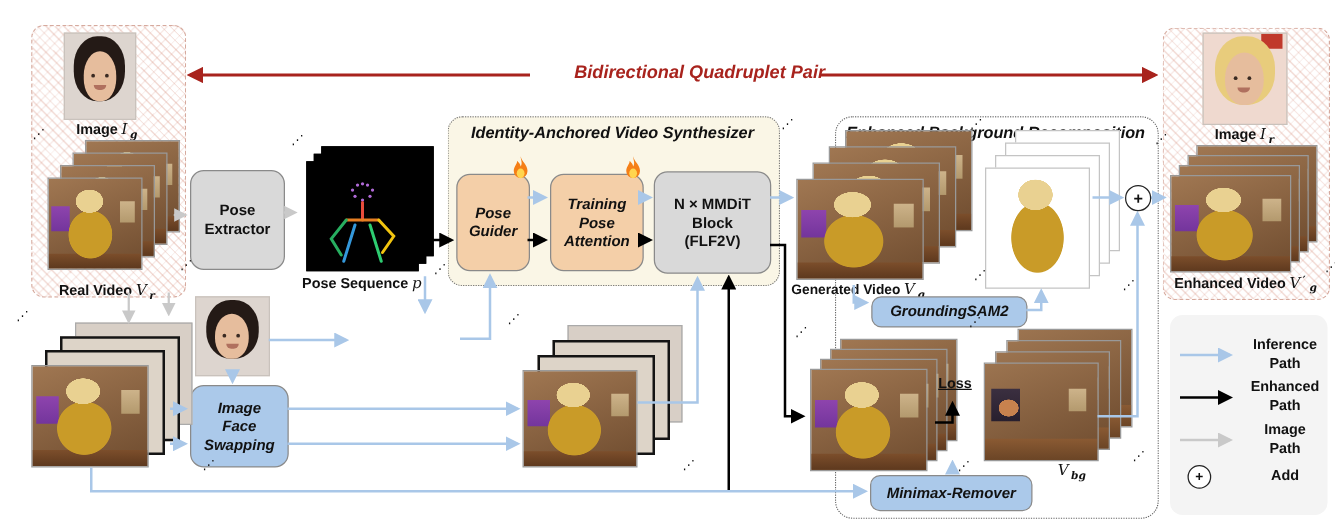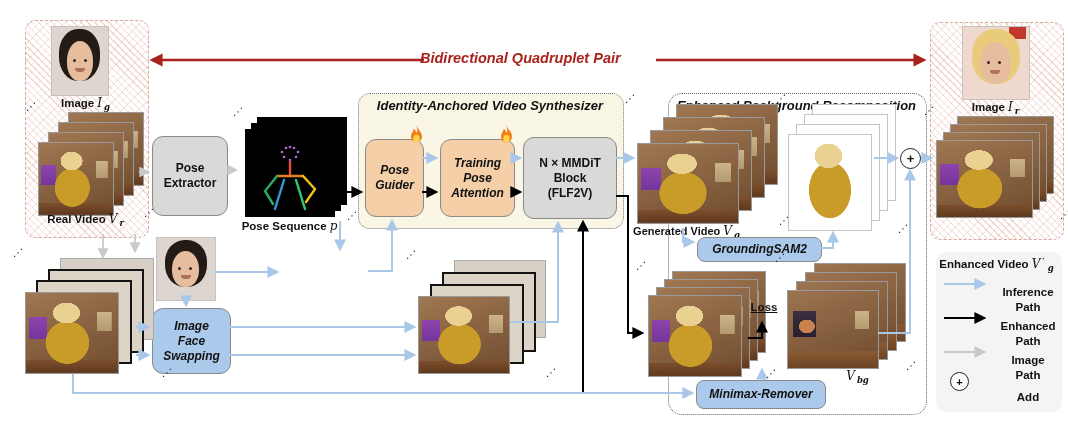--- a/index.html
+++ b/index.html
@@ -10,21 +10,21 @@
     background:
       repeating-linear-gradient(45deg, rgba(210,130,110,.30) 0 1px, transparent 1px 5px),
       repeating-linear-gradient(-45deg, rgba(210,130,110,.16) 0 1px, transparent 1px 6px),#fff;}
   #lpanel{left:25px;top:20px;width:122px;height:216px;}
   #rpanel{left:930px;top:22px;width:132px;height:216px;}
   #synth{left:358px;top:93px;width:264px;height:134px;background:#faf6e6;border:1.5px dotted #777;border-radius:12px;}
   #ebr{left:668px;top:93px;width:257px;height:320px;background:#fff;border:1.5px dotted #666;border-radius:14px;}
   #legend{left:936px;top:252px;width:126px;height:160px;background:#f4f4f4;border-radius:10px;}
   
   .cap{font-size:13px;font-weight:bold;font-style:italic;color:#111;text-align:center;}
-  #red-title{left:420px;top:50px;width:240px;font-size:14.5px;font-weight:bold;font-style:italic;color:#a8231d;text-align:left;background:#fff;}
+  #red-title{left:420px;top:50px;width:240px;font-size:14.5px;font-weight:bold;font-style:italic;color:#a8231d;text-align:right;background:#fff;}
   .lbl{font-size:11.5px;font-weight:bold;color:#111;text-align:center;display:flex;justify-content:center;align-items:baseline;gap:3px;}
   .sym{font-family:"DejaVu Serif",serif;font-style:italic;font-weight:normal;font-size:12px;}
   .sub{font-family:"DejaVu Serif",serif;font-style:italic;font-size:8.5px;position:relative;top:3px;left:-1px;}
   .sup{font-family:"DejaVu Serif",serif;font-size:9px;position:relative;top:-3px;left:-1px;}
   
   .mod{display:flex;flex-direction:column;justify-content:center;align-items:center;text-align:center;
        border-radius:11px;border:1px solid #8a8a8a;font-size:12px;font-weight:bold;color:#111;line-height:1.25;}
   .gray{background:#d9d9d9;}
   .peach{background:#f4cfa8;font-style:italic;}
   .blue{background:#abc9ea;font-style:italic;}
@@ -81,21 +81,21 @@
       radial-gradient(ellipse 17% 13% at 48% 22%, #e9d191 98%, transparent),
       radial-gradient(ellipse 12% 10% at 47% 25%, #d9ae7e 98%, transparent),
       radial-gradient(ellipse 26% 30% at 50% 58%, #c99b28 97%, transparent),#fff;}
   
   .pluscircle{border:1.6px solid #222;border-radius:50%;background:#fff;display:flex;align-items:center;justify-content:center;
      font-size:13px;font-weight:bold;color:#111;z-index:6;}
   #plus{left:900px;top:148px;width:19px;height:19px;}
   #leg-add-circle{left:950px;top:372px;width:17px;height:17px;border-width:1.3px;font-size:11px;}
   #wires{position:absolute;left:0;top:0;width:1068px;height:421px;pointer-events:none;z-index:5;}
   .flame{z-index:4;}
-  .leg-t{font-size:11.5px;font-weight:bold;color:#111;text-align:center;margin-top:16px;}
+  .leg-t{font-size:11.5px;font-weight:bold;color:#111;text-align:center;}
 </style>
 </head>
 <body>
 
 <div id="canvas">
 
   <div class="abs hatch" id="lpanel"></div>
   <div class="abs hatch" id="rpanel"></div>
   <div class="abs" id="synth"></div>
   <div class="abs" id="ebr"></div>
@@ -111,21 +111,21 @@
     <span>Image</span>
       <span class="sym">I</span>
       <span class="sub">g</span>
   </div>
   <div class="stack" style="left:38px;top:112px;width:104px;height:102px;">
     <div class="fr scene" style="left:30px;top:0;width:74px;height:72px;"></div>
     <div class="fr scene" style="left:20px;top:10px;width:74px;height:72px;"></div>
     <div class="fr scene" style="left:10px;top:20px;width:74px;height:72px;"></div>
     <div class="fr scene" style="left:0;top:30px;width:74px;height:72px;"></div>
   </div>
-  <div class="abs lbl" style="left:25px;top:212px;width:122px;">
+  <div class="abs lbl" style="left:25px;top:225px;width:122px;">
     <span>Real Video</span>
       <span class="sym">V</span>
       <span class="sub">r</span>
   </div>
 
   <div class="abs mod gray" id="pose-ext">
     <span>Pose</span>
     <span>Extractor</span>
   </div>
   <div class="stack" style="left:245px;top:117px;width:100px;height:100px;">
@@ -259,21 +259,21 @@
     <span>Image</span>
       <span class="sym">I</span>
       <span class="sub">r</span>
   </div>
   <div class="stack" style="left:936px;top:116px;width:122px;height:100px;">
     <div class="fr scene" style="left:21px;top:0;width:95px;height:76px;"></div>
     <div class="fr scene" style="left:14px;top:8px;width:95px;height:76px;"></div>
     <div class="fr scene" style="left:7px;top:16px;width:95px;height:76px;"></div>
     <div class="fr scene" style="left:0;top:24px;width:95px;height:76px;"></div>
   </div>
-  <div class="abs lbl" style="left:928px;top:219px;width:138px;margin-top:38px;">
+  <div class="abs lbl" style="left:928px;top:219px;width:138px;">
     <span>Enhanced Video</span>
       <span class="sym">V</span>
       <span class="sup">′</span>
       <span class="sub">g</span>
   </div>
 
   <div class="abs leg-t" style="left:996px;top:270px;width:64px;">Inference</div>
   <div class="abs leg-t" style="left:996px;top:285px;width:64px;">Path</div>
   <div class="abs leg-t" style="left:996px;top:304px;width:64px;">Enhanced</div>
   <div class="abs leg-t" style="left:996px;top:319px;width:64px;">Path</div>

